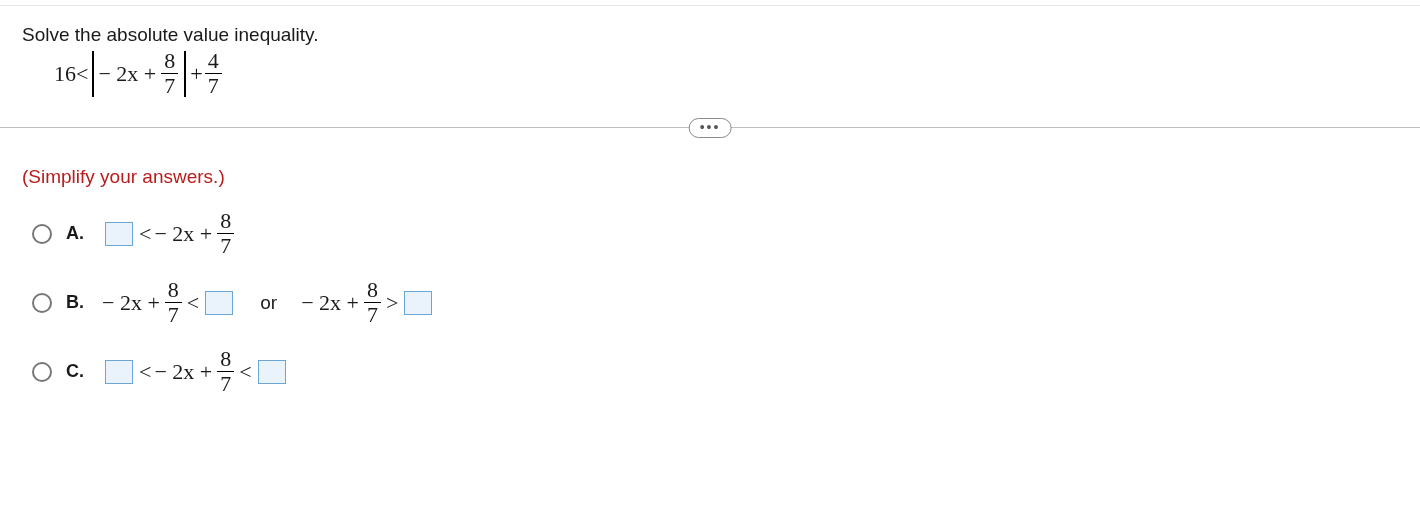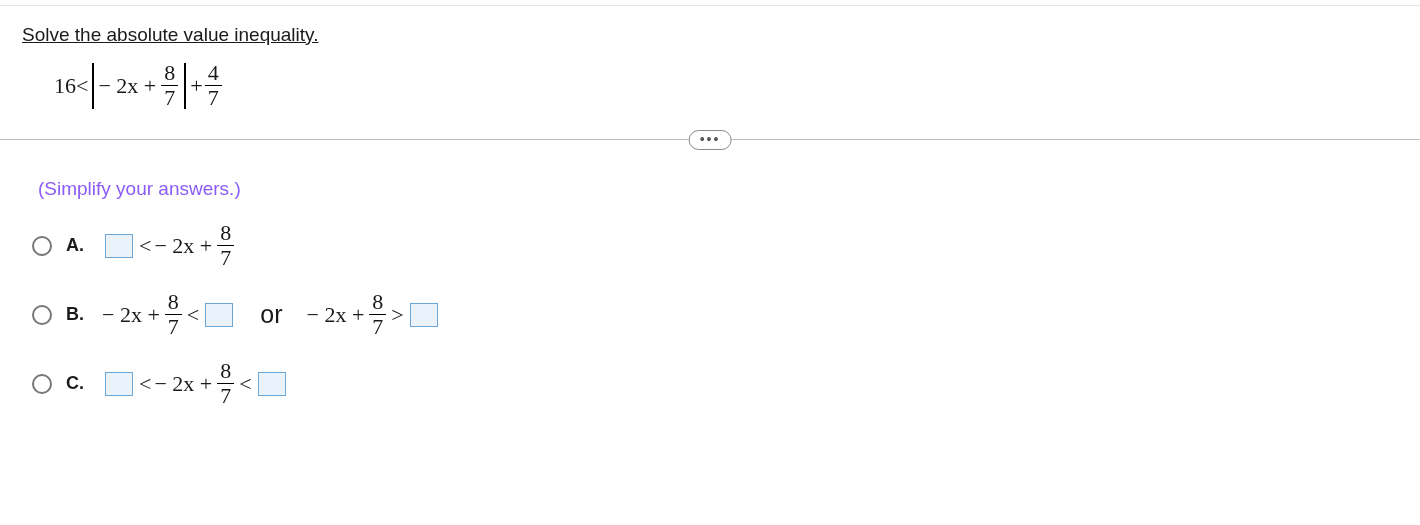--- a/index.html
+++ b/index.html
@@ -7,21 +7,21 @@
     margin: 0;
     padding: 0;
     font-family: Arial, Helvetica, sans-serif;
     font-size: 19px;
     color: #1a1a1a;
     background: #fff;
     width: 1420px;
   }
   .topbar { height: 6px; border-bottom: 1px solid #e5e5e5; }
   .section { padding: 18px 22px 20px 22px; }
-  .q-text { margin: 0 0 16px 0; text-decoration: underline; }
+  .q-text { margin: 0 0 4px 0; }
   .expr-row {
     display: flex;
     align-items: center;
     margin-left: 32px;
     font-family: "Times New Roman", serif;
     font-size: 22px;
   }
   .abs-bar {
     display:inline-block;
     width:2px;
@@ -50,21 +50,21 @@
     background:#fff;
     border:1.5px solid #8a8a8a;
     border-radius:999px;
     padding:1px 10px 3px 10px;
     font-size:14px;
     color:#555;
     letter-spacing:2px;
     cursor:pointer;
     line-height:1;
   }
-  .hint { color:#8b5cf6;margin-left:16px; }
+  .hint { color:#b91c1c; }
   .choices { margin-top: 16px; margin-left: 10px; }
   .choice {
     display:flex;
     align-items:center;
     gap: 14px;
     margin: 22px 0;
     font-family: "Times New Roman", serif;
     font-size: 22px;
   }
   .radio {
@@ -78,21 +78,21 @@
   .ans-box {
     display:inline-block;
     width:28px; height:24px;
     border:1px solid #6aa6d6;
     background:#eaf3fb;
     vertical-align:middle;
     margin:0 3px;
     cursor:text;
   }
   .math-chunk { display:inline-flex; align-items:center; gap:3px; }
-  .or-word { font-family: Arial, sans-serif; font-size:25px; margin:0 10px;text-align:center; }
+  .or-word { font-family: Arial, sans-serif; font-size:19px; margin:0 10px;text-align:center; }
 </style>
 </head>
 <body>
 
 <div class="topbar"></div>
 
 <div class="section">
   <p class="q-text">Solve the absolute value inequality.</p>
 
   <div class="expr-row">

